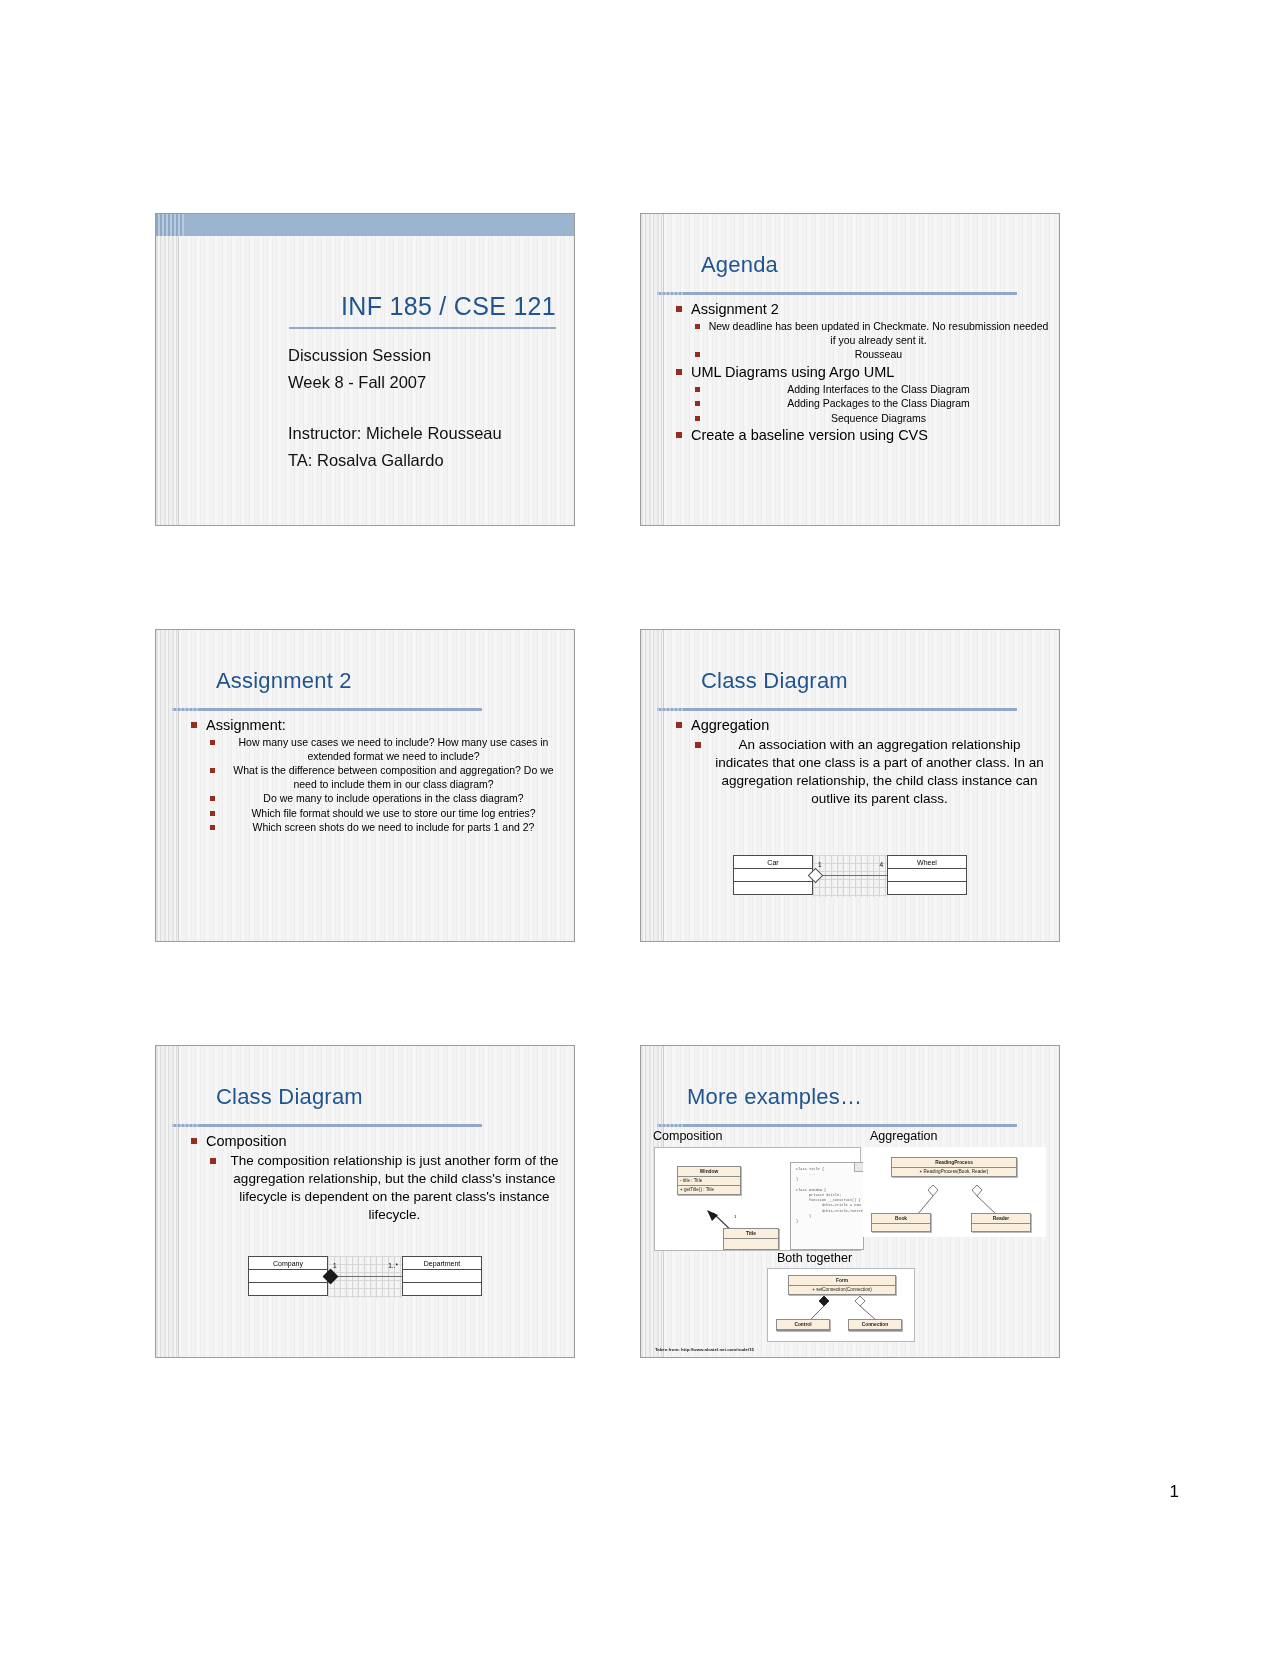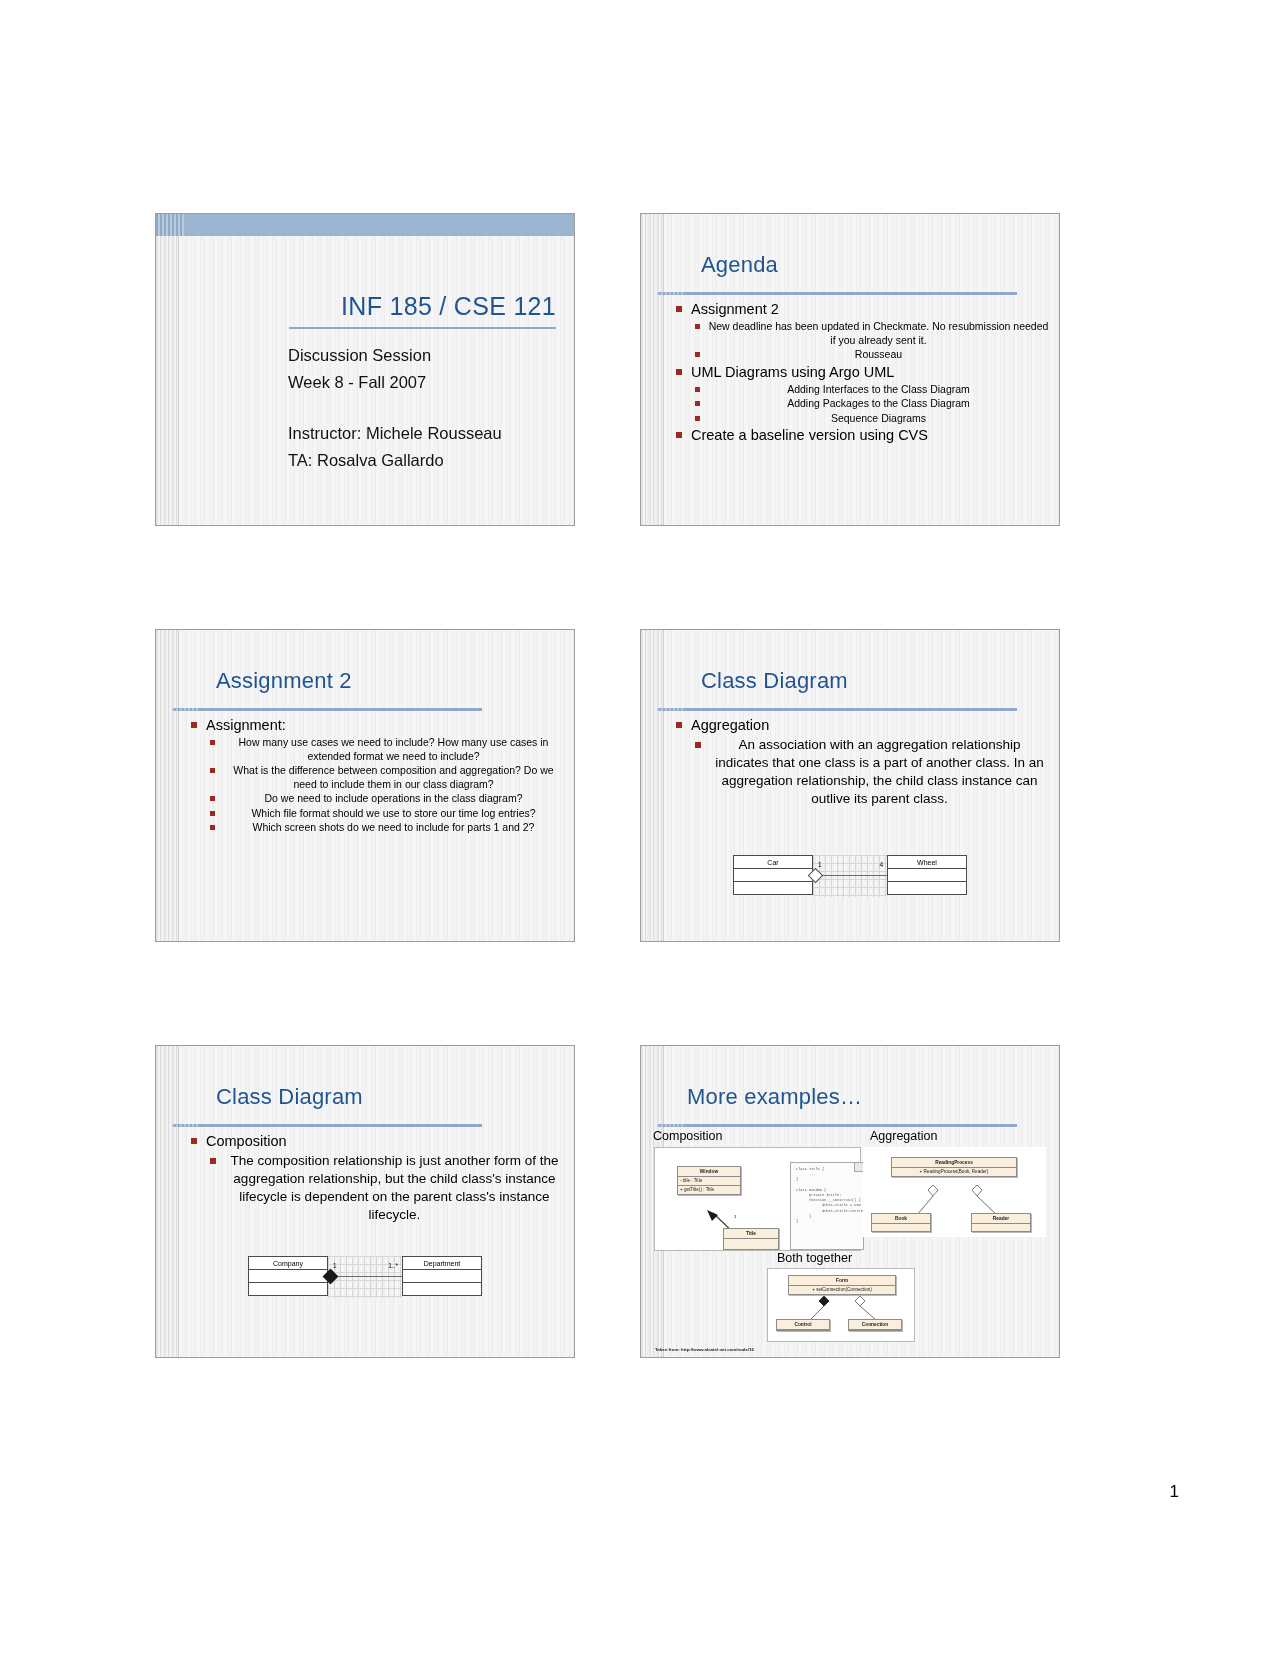--- a/index.html
+++ b/index.html
@@ -411,21 +411,21 @@
       <div class="edge-band"></div>
       <div class="c-title">Assignment 2</div>
       <div class="c-rule short"></div>
       <div class="body">
         <ul class="lvl1">
           <li>
             <span class="btxt">Assignment:</span>
             <ul class="lvl2">
               <li>How many use cases we need to include? How many use cases in extended format we need to include?</li>
               <li>What is the difference between composition and aggregation? Do we need to include them in our class diagram?</li>
-              <li>Do we need to include operations in the class diagram?</li>
+              <li>Do we many to include operations in the class diagram?</li>
               <li>Which file format should we use to store our time log entries?</li>
               <li>Which screen shots do we need to include for parts 1 and 2?</li>
             </ul>
           </li>
         </ul>
       </div>
     </div>
 
     <div class="slide col-r row-2">
       <div class="edge-band"></div>

